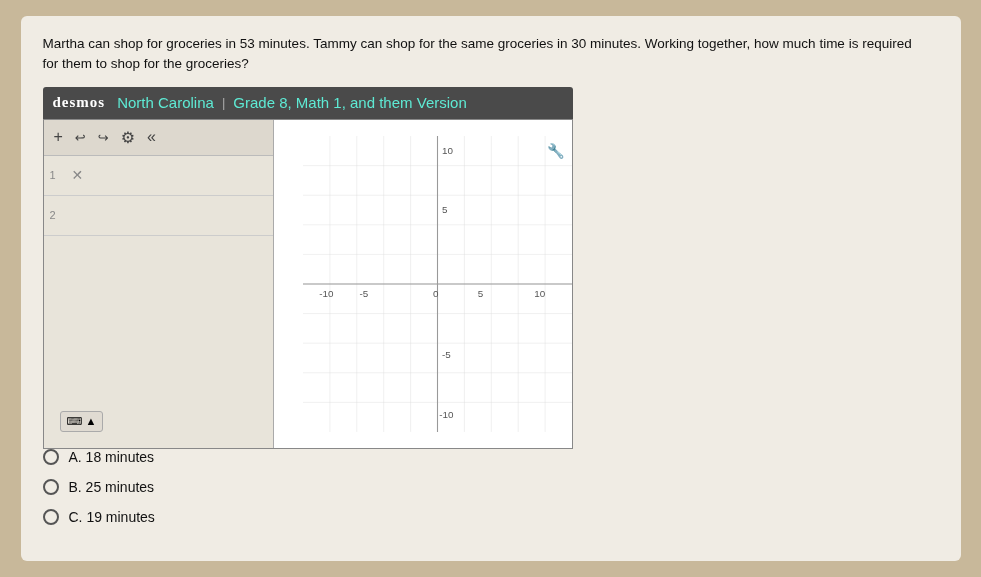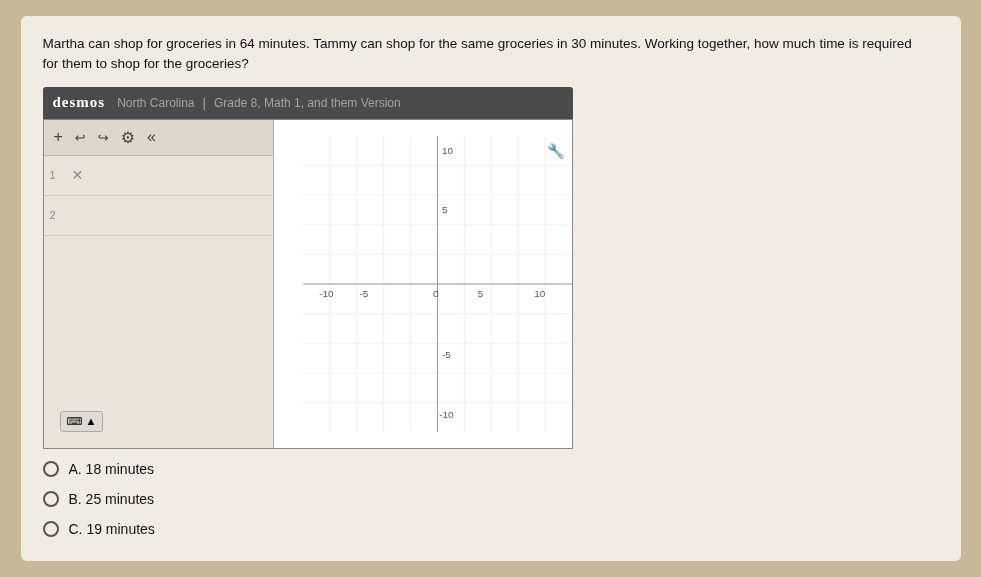--- a/index.html
+++ b/index.html
@@ -44,22 +44,22 @@
       font-family: 'Georgia', serif;
       letter-spacing: 1px;
       margin-right: 12px;
     }
     .desmos-bar-divider {
       color: #aaa;
       font-size: 13px;
       margin: 0 8px;
     }
     .desmos-bar-text {
-      color: #a3a3a3;
-      font-size: 12px;
+      color: #5eead4;
+      font-size: 15px;
     }
     .calculator-area {
       display: flex;
       width: 530px;
       height: 330px;
       border: 1px solid #888;
     }
     .left-panel {
       width: 230px;
       background: #e8e4da;
@@ -127,21 +127,21 @@
       background: white;
       position: relative;
       overflow: hidden;
       padding-left: 29px;
     }
     .graph-svg {
       width: 100%;
       height: 100%;
     }
     .answers-section {
-      margin-top: 12px;
+      margin-top: 0;
       display: flex;
       flex-direction: column;
       gap: 14px;
     }
     .answer-option {
       display: flex;
       align-items: center;
       gap: 10px;
       font-size: 14px;
       color: #111;
@@ -158,21 +158,21 @@
     .answer-label {
       font-size: 14px;
       color: #111;
     }
   </style>
 </head>
 <body>
 
 <div class="page-container">
 
-  <div class="question-text">Martha can shop for groceries in 64 minutes. Tammy can shop for the same groceries in 30 minutes. Working together, how much time is required for them to shop for the groceries?</div>
+  <div class="question-text">Martha can shop for groceries in 53 minutes. Tammy can shop for the same groceries in 30 minutes. Working together, how much time is required for them to shop for the groceries?</div>
 
   <div class="desmos-bar">
     <span class="desmos-logo">desmos</span>
     <span class="desmos-bar-text">North Carolina</span>
     <span class="desmos-bar-divider">|</span>
     <span class="desmos-bar-text">Grade 8, Math 1, and them Version</span>
   </div>
 
   <div class="calculator-area">
 

